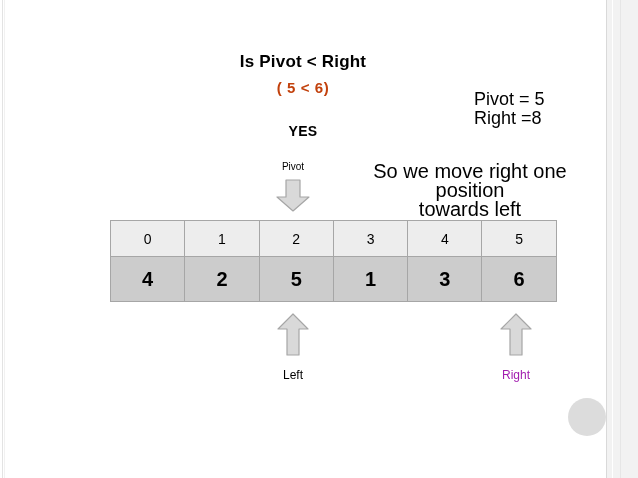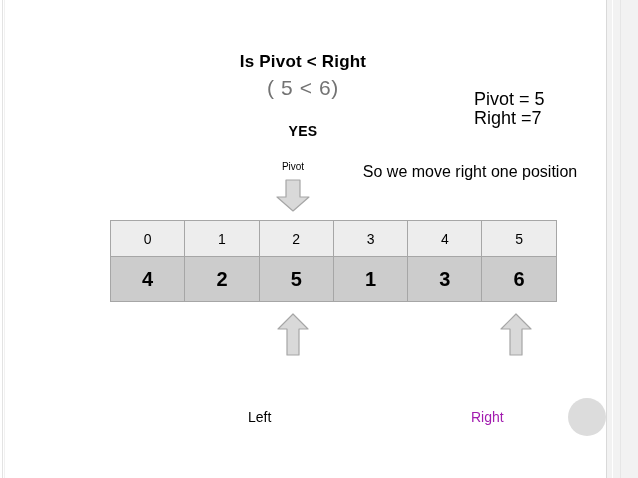--- a/index.html
+++ b/index.html
@@ -71,23 +71,23 @@
     text-align: center;
   }
   .headline-line-1 {
     font-size: 17px;
     font-weight: bold;
     color: #000000;
     line-height: 24px;
     letter-spacing: 0.2px;
   }
   .headline-line-2 {
-    font-size: 21px;
-    font-weight: normal;
-    color: #737373;
+    font-size: 15px;
+    font-weight: bold;
+    color: #c2410c;
     line-height: 27px;
     letter-spacing: 0.6px;
   }
   .headline-line-3 {
     font-size: 14px;
     font-weight: bold;
     color: #000000;
     line-height: 20px;
     letter-spacing: 0.4px;
     margin-top: 20px;
@@ -110,21 +110,21 @@
 
   
   #move-note {
     position: absolute;
     left: 356px;
     top: 162px;
     width: 228px;
     text-align: center;
   }
   .note-line {
-    font-size: 16px;
+    font-size: 20px;
     color: #000000;
     line-height: 19px;
   }
 
   
   #pivot-label {
     position: absolute;
     left: 253px;
     top: 158px;
     width: 80px;
@@ -169,24 +169,23 @@
     background: #cccccc;
     color: #000000;
     font-size: 20px;
     font-weight: bold;
   }
 
   
   .pointer-label {
     position: absolute;
     width: 90px;
-    text-align: left;
-    font-size: 14px;
+    text-align: center;
+    font-size: 12px;
     line-height: 18px;
-    margin-top: 42px;
   }
   #left-label  { left: 248px; top: 366px; color: #000000; }
   #right-label { left: 471px; top: 366px; color: #a21caf; }
 
   
   #corner-circle {
     position: absolute;
     left: 568px;
     top: 398px;
     width: 38px;
@@ -204,25 +203,26 @@
   <div id="edge-left-rule2"></div>
 
   <div id="headline">
     <div class="headline-line-1">Is Pivot &lt; Right</div>
     <div class="headline-line-2">( 5 &lt; 6)</div>
     <div class="headline-line-3">YES</div>
   </div>
 
   <div id="facts-box">
     <div class="fact-line">Pivot = 5</div>
-    <div class="fact-line">Right =7</div>
+    <div class="fact-line">Right =8</div>
   </div>
 
   <div id="move-note">
     <div class="note-line">So we move right one position</div>
+    <div class="note-line">towards left</div>
   </div>
 
   <div id="pivot-label">Pivot</div>
 
   <svg class="arrow" id="pivot-arrow" width="36" height="34" viewBox="0 0 36 34">
     <polygon points="11,1 25,1 25,18 34,18 18,32 2,18 11,18" fill="#d9d9d9" stroke="#a6a6a6" stroke-width="1.2" stroke-linejoin="round"></polygon>
   </svg>
 
   <table id="array-table">
     <tbody>

